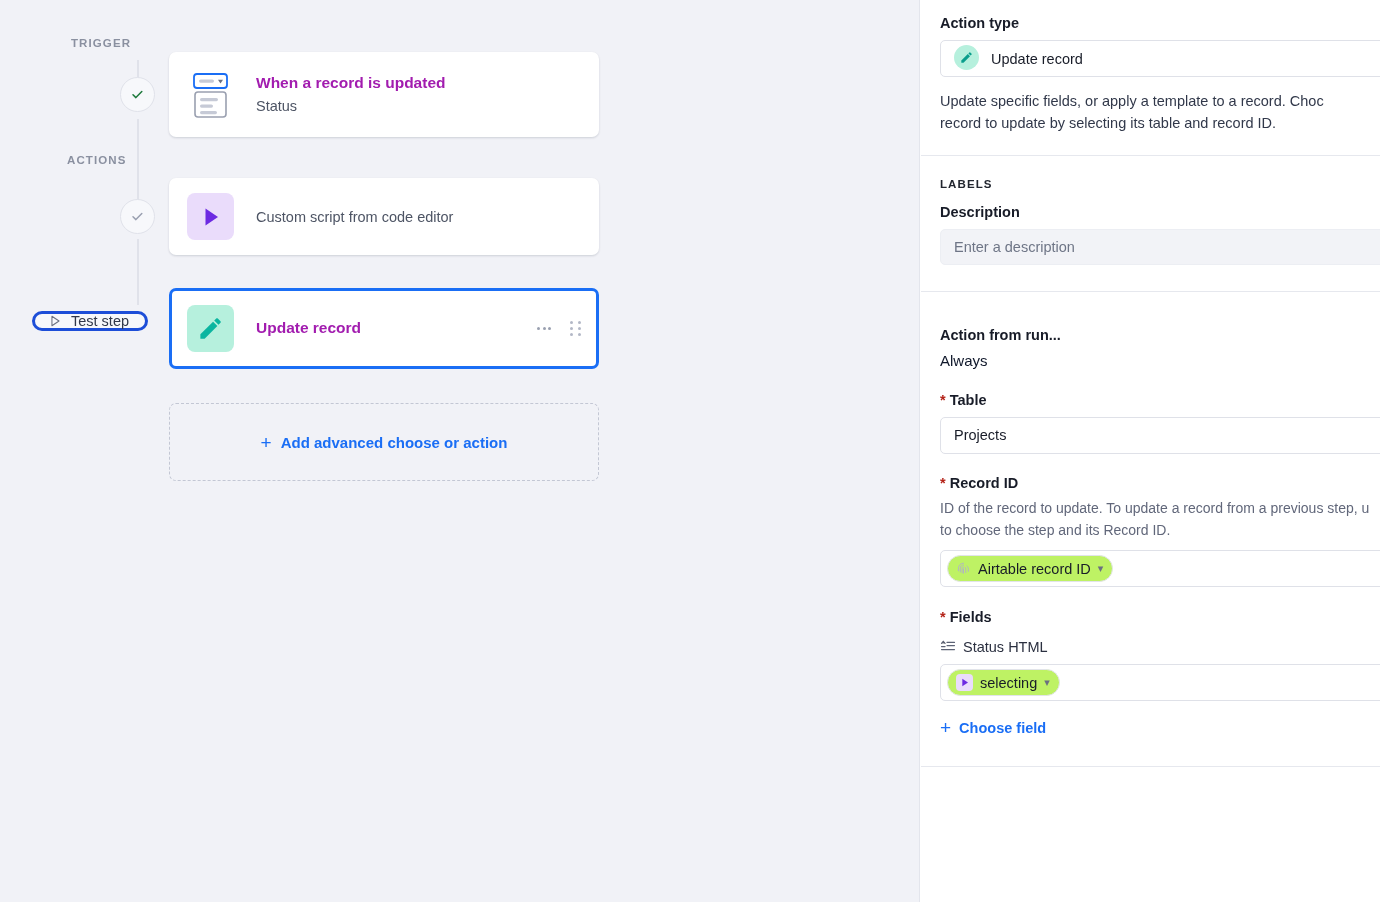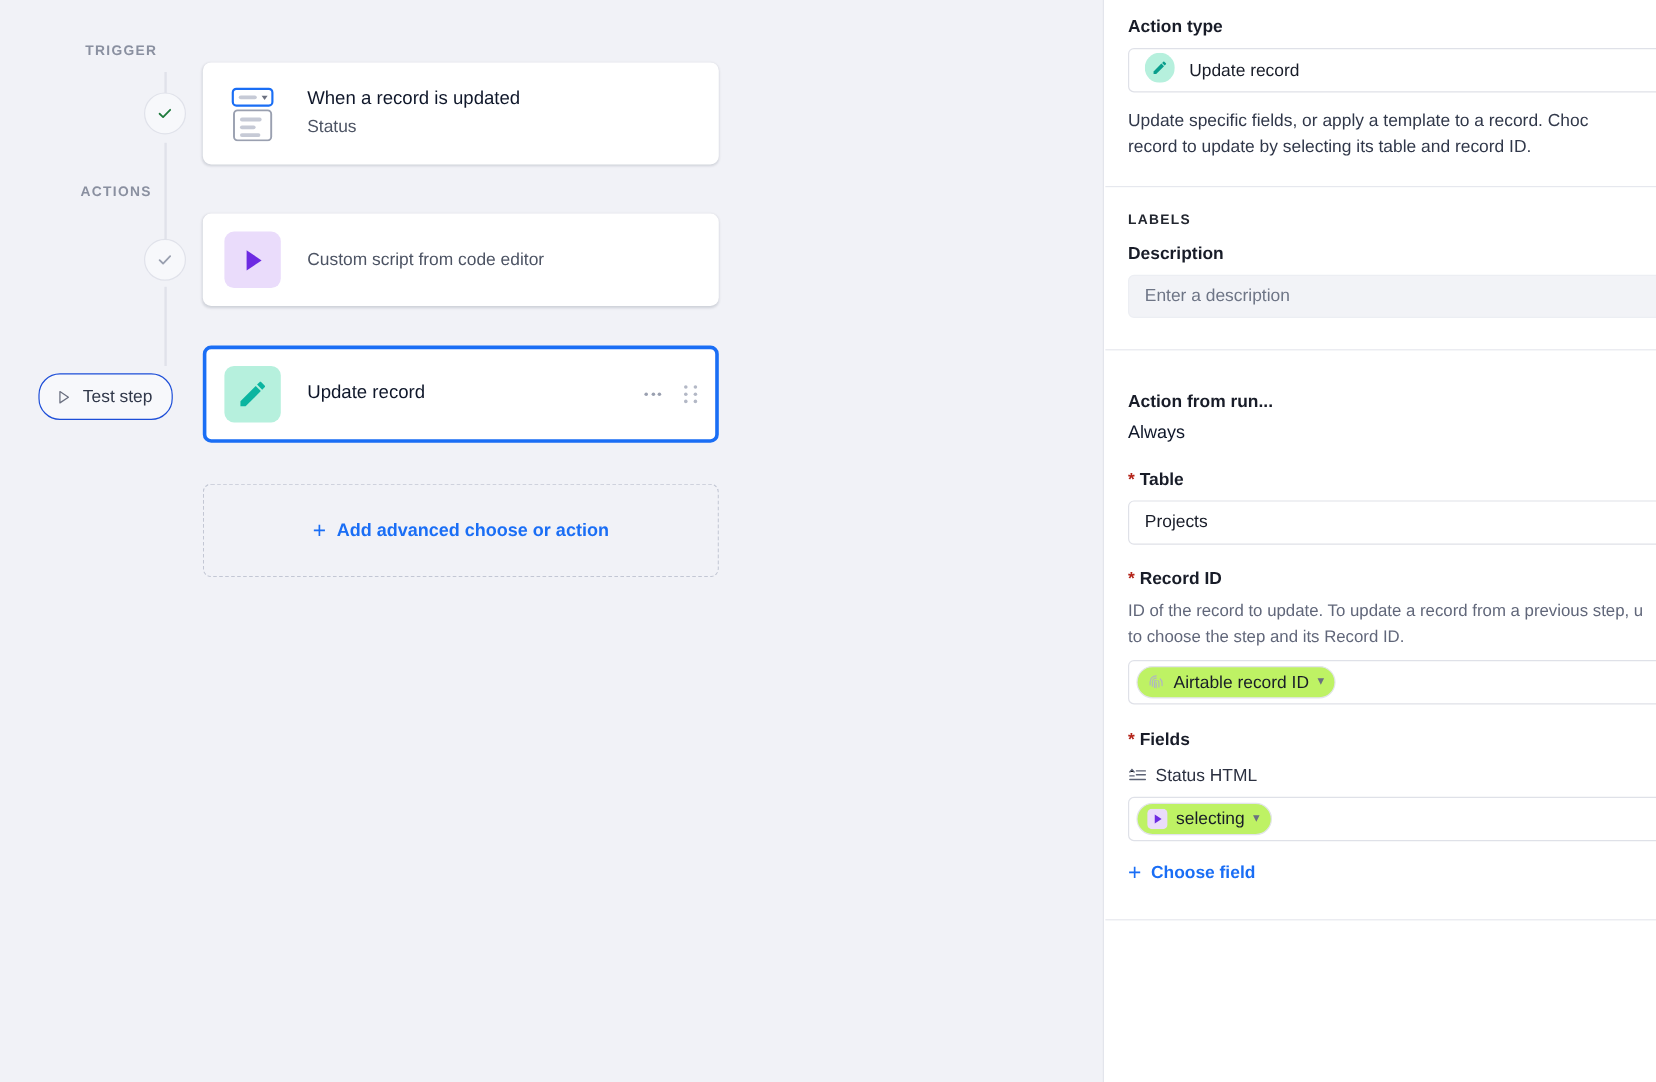--- a/index.html
+++ b/index.html
@@ -82,46 +82,46 @@
     display: flex; align-items: center; justify-content: center;
     position: relative;
   }
   .icon-trigger { background: transparent; }
   .icon-script  { background: #eadcfb; }
   .icon-update  { background: #b6f0dd; }
 
   .step-text { margin-left: 22px; flex: 1; min-width: 0; }
   .step-title {
     font-size: 15.5px;
-    font-weight: 400;
-    color: #0f172a;
+    font-weight: 700;
+    color: #a21caf;
     line-height: 1.35;
   }
   .step-sub {
     font-size: 14.5px;
     color: #4d5464;
     margin-top: 3px;
     line-height: 1.35;
   }
 
   .card-actions { display: flex; align-items: center; gap: 19px; }
   .dots-h { display: flex; gap: 2.5px; }
   .dots-h i { width: 3px; height: 3px; border-radius: 50%; background: #9aa0b0; display: block; }
   .grip { display: grid; grid-template-columns: 3px 3px; gap: 3px 5px; }
   .grip i { width: 3px; height: 3px; border-radius: 50%; background: #b3b8c6; display: block; }
 
   
   .test-step {
     position: absolute;
     left: 32px; top: 311px;
-    height: 39px;
+    height: 20px;
     padding: 0 16px 0 13px;
     display: flex; align-items: center; gap: 9px;
     background: #f7f8fb;
-    border: 1px solid #1d4ed8;
+    border: 3px solid #1d4ed8;
     border-radius: 18px;
     font-size: 14.5px;
     color: #31384a;
     font-weight: 400;
   }
 
   
   .add-advanced {
     position: absolute;
     left: 169px; top: 403px;

